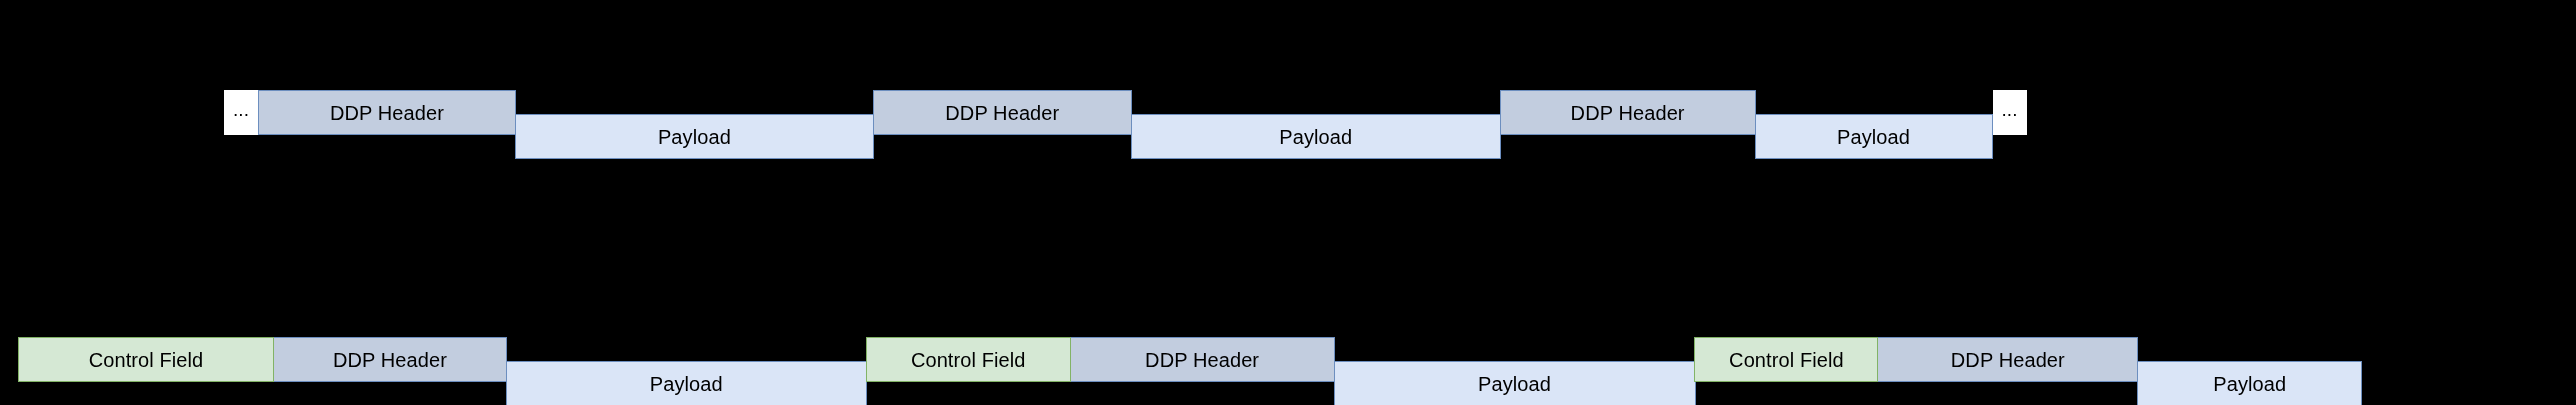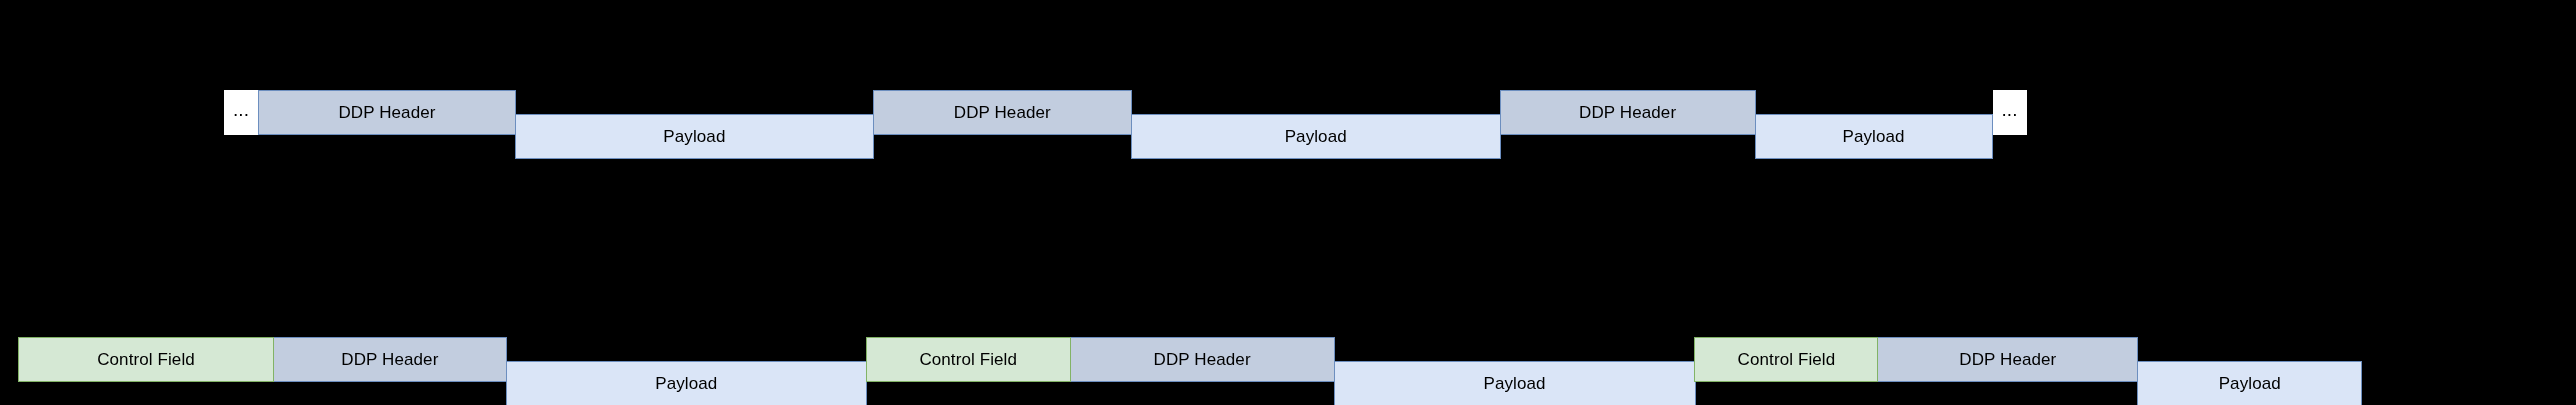--- a/index.html
+++ b/index.html
@@ -37,21 +37,21 @@
     left: 18px;
     top: 337px;
   }
 
   .seg {
     box-sizing: border-box;
     display: flex;
     align-items: center;
     justify-content: center;
     height: 45px;
-    font-size: 17px;
+    font-size: 20px;
     line-height: 1;
     color: #000000;
     white-space: nowrap;
     letter-spacing: 0.1px;
   }
 
   .seg-ellipsis {
     background: #ffffff;
     border: none;
     font-size: 19px;

